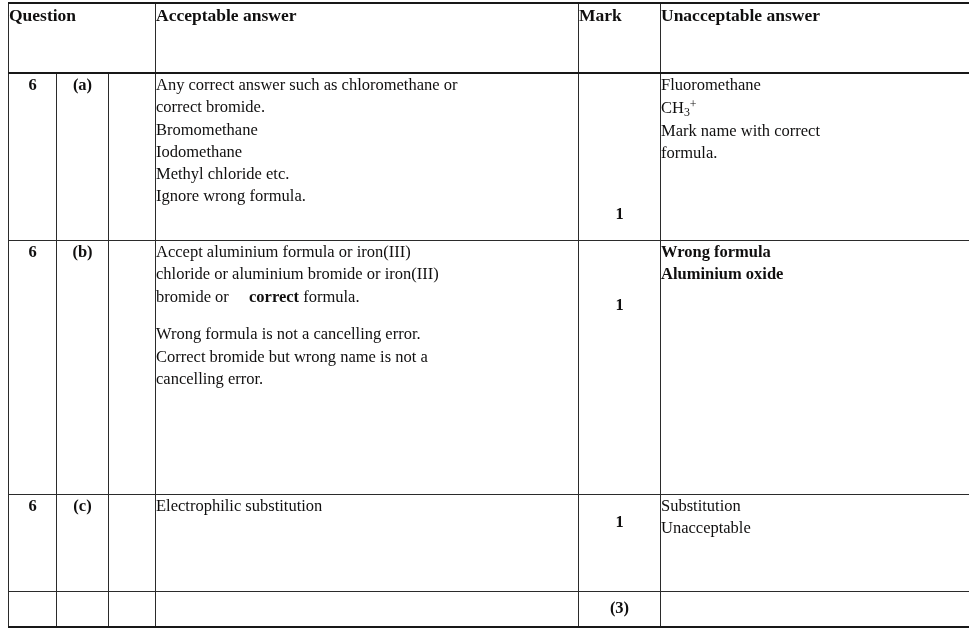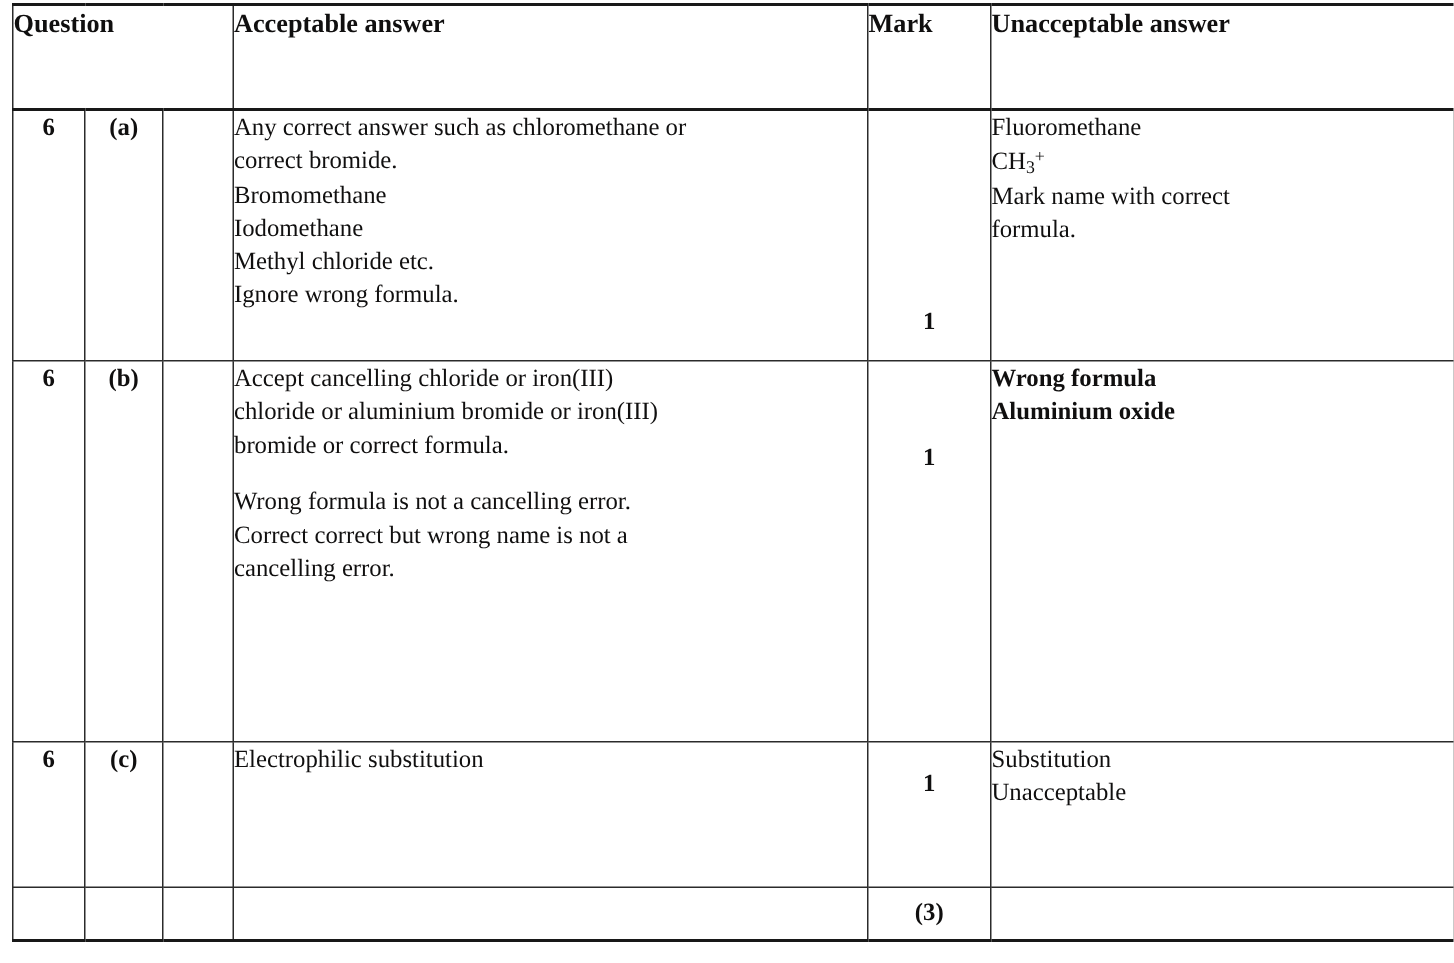--- a/index.html
+++ b/index.html
@@ -118,21 +118,21 @@
   .mark-a { padding-top: 129px; }
   .mark-b { padding-top: 53px; }
   .mark-c { padding-top: 16px; }
   .mark-total { padding-top: 5px; }
 
   
   .ua-b { padding-top: 28px; font-weight: bold; }
 
   .ln { display: block; white-space: pre-wrap; }
   .gap { display: block; height: 0.95em; }
-  b.em { font-weight: normal; }
+  b.em { font-weight: bold; margin-left: 16px; }
   sub { font-size: 0.72em; vertical-align: -0.22em; }
   sup { font-size: 0.72em; vertical-align: 0.42em; }
 </style>
 </head>
 <body>
 
 <div class="sheet">
 
   <table class="markscheme">
     <colgroup>
@@ -178,26 +178,26 @@
           <span class="ln">Mark name with correct</span>
           <span class="ln">formula.</span>
         </td>
       </tr>
 
       <tr class="data-row row-b">
         <td class="cell-qnum">6</td>
         <td class="cell-qpart">(b)</td>
         <td class="cell-qsub"></td>
         <td class="cell-accept">
-          <span class="ln">Accept cancelling chloride or iron(III)</span>
+          <span class="ln">Accept aluminium formula or iron(III)</span>
           <span class="ln">chloride or aluminium bromide or iron(III)</span>
           <span class="ln">bromide or <b class="em">correct</b> formula.</span>
           <span class="gap"></span>
           <span class="ln">Wrong formula is not a cancelling error.</span>
-          <span class="ln">Correct correct but wrong name is not a</span>
+          <span class="ln">Correct bromide but wrong name is not a</span>
           <span class="ln">cancelling error.</span>
         </td>
         <td class="cell-mark">
           <span class="mark-box mark-b">1</span>
         </td>
         <td class="cell-unaccept">
           <span class="ua-b">
             <span class="ln">Wrong formula</span>
             <span class="ln">Aluminium oxide</span>
           </span>

